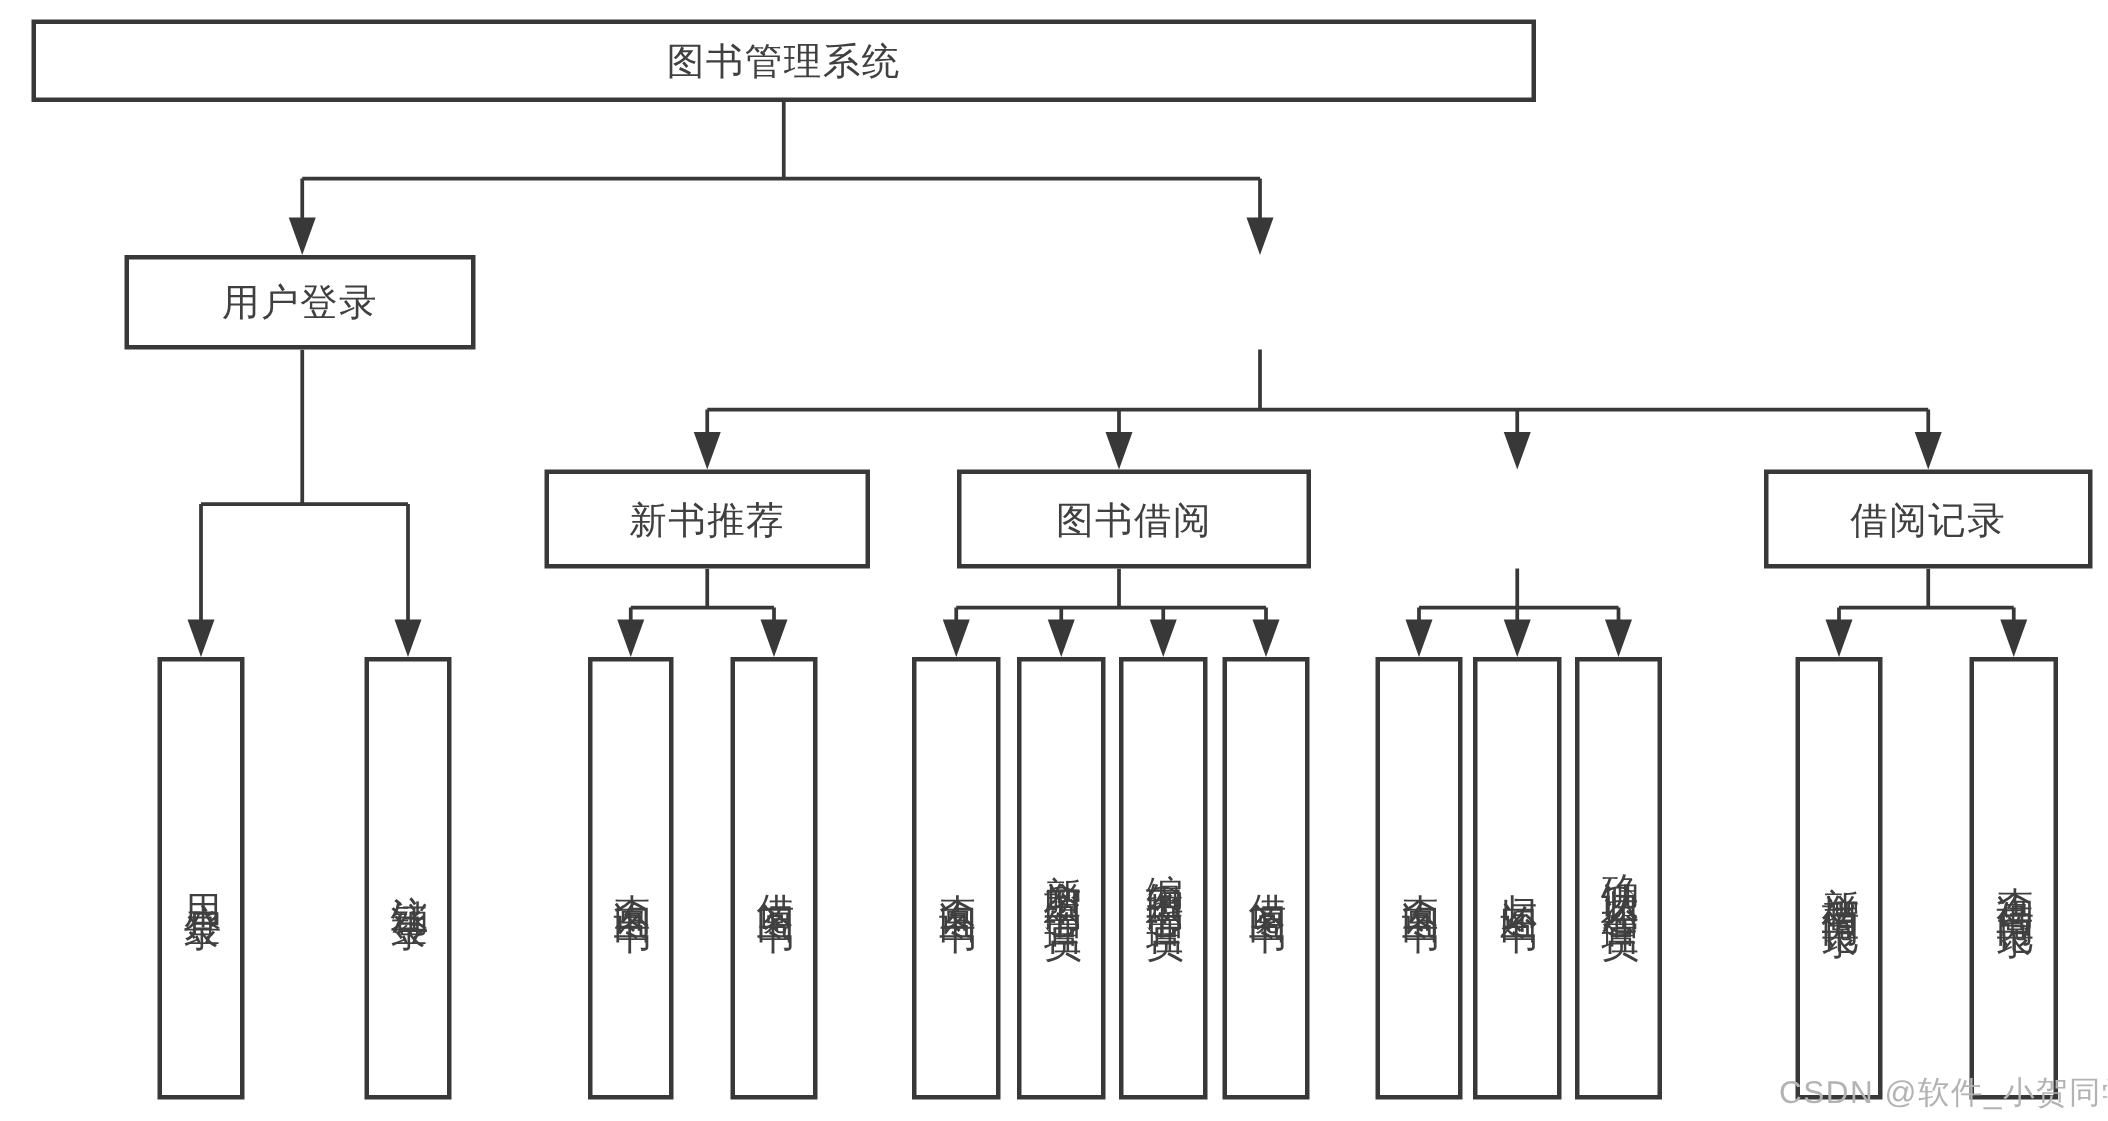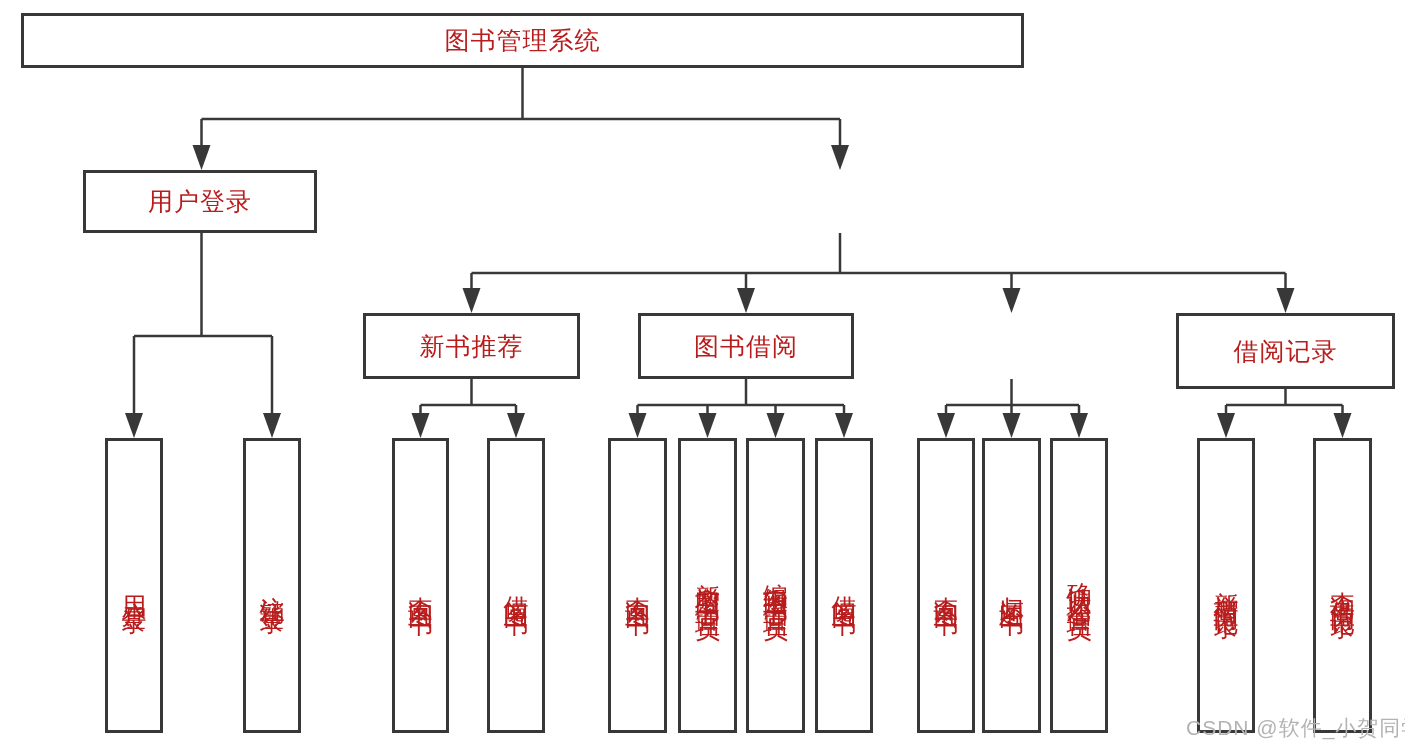--- a/index.html
+++ b/index.html
@@ -23,21 +23,21 @@
     z-index: 1;
   }
   .node {
     position: absolute;
     box-sizing: border-box;
     background: #ffffff;
     border: 3px solid #383838;
     display: flex;
     align-items: center;
     justify-content: center;
-    color: #b91c1c;
+    color: #404040;
     font-size: 25px;
     letter-spacing: 1px;
     z-index: 2;
   }
   .leaf {
     border-width: 3px;
   }
   .leaf .vtext {
     writing-mode: vertical-rl;
     text-orientation: mixed;
@@ -134,24 +134,24 @@
     <span>图书管理系统</span>
   </div>
 
   <div class="node" style="left:83px; top:170px; width:234px; height:63px;">
     <span>用户登录</span>
   </div>
 
   <div class="node" style="left:363px; top:313px; width:217px; height:66px;">
     <span>新书推荐</span>
   </div>
-  <div class="node" style="left:638px; top:313px; width:216px; height:66px;text-align:center;">
+  <div class="node" style="left:638px; top:313px; width:236px; height:66px;text-align:center;">
     <span>图书借阅</span>
   </div>
-  <div class="node" style="left:1176px; top:313px; width:219px; height:76px;">
+  <div class="node" style="left:1176px; top:313px; width:219px; height:66px;">
     <span>借阅记录</span>
   </div>
 
   <div class="node leaf" style="left:105px; top:438px; width:58px; height:295px;">
     <span class="vtext">用户登录</span>
   </div>
   <div class="node leaf" style="left:243px; top:438px; width:58px; height:295px;">
     <span class="vtext">注销登录</span>
   </div>
 

